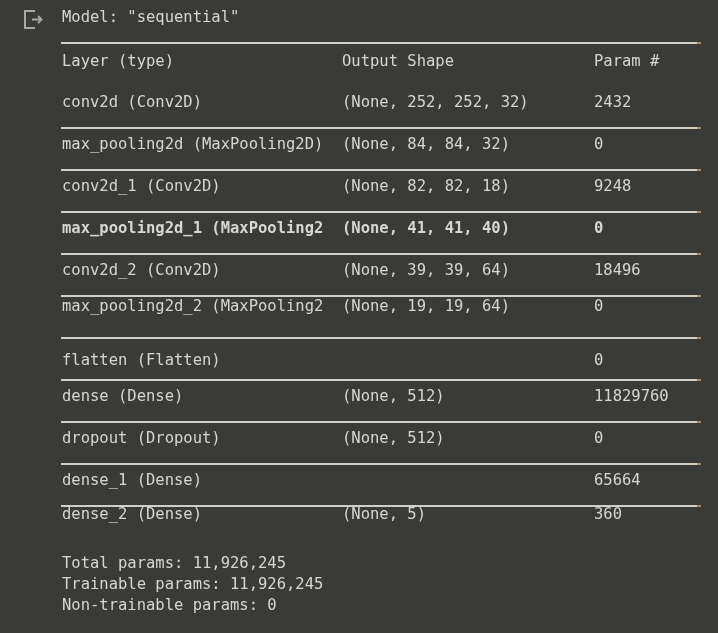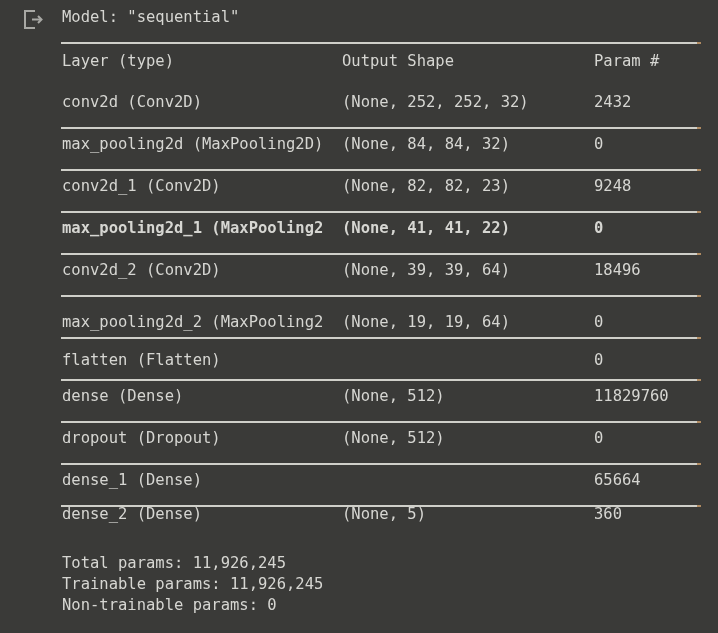--- a/index.html
+++ b/index.html
@@ -151,40 +151,40 @@
 
     <div class="row" style="top:134px;">
       <span class="c1">max_pooling2d (MaxPooling2D)</span>
       <span class="c2">(None, 84, 84, 32)</span>
       <span class="c3">0</span>
     </div>
     <div class="rule-solid" style="top:169px;"></div>
 
     <div class="row" style="top:176px;">
       <span class="c1">conv2d_1 (Conv2D)</span>
-      <span class="c2">(None, 82, 82, 23)</span>
+      <span class="c2">(None, 82, 82, 18)</span>
       <span class="c3">9248</span>
     </div>
     <div class="rule-solid" style="top:211px;"></div>
 
     <div class="row" style="top:218px;font-weight:bold;">
       <span class="c1">max_pooling2d_1 (MaxPooling2</span>
-      <span class="c2">(None, 41, 41, 22)</span>
+      <span class="c2">(None, 41, 41, 40)</span>
       <span class="c3">0</span>
     </div>
     <div class="rule-solid" style="top:253px;"></div>
 
     <div class="row" style="top:260px;">
       <span class="c1">conv2d_2 (Conv2D)</span>
       <span class="c2">(None, 39, 39, 64)</span>
       <span class="c3">18496</span>
     </div>
     <div class="rule-solid" style="top:295px;"></div>
 
-    <div class="row" style="top:312px;">
+    <div class="row" style="top:296px;">
       <span class="c1">max_pooling2d_2 (MaxPooling2</span>
       <span class="c2">(None, 19, 19, 64)</span>
       <span class="c3">0</span>
     </div>
     <div class="rule-solid" style="top:337px;"></div>
 
     <div class="row" style="top:350px;">
       <span class="c1">flatten (Flatten)</span>
       <span class="c3">0</span>
     </div>

